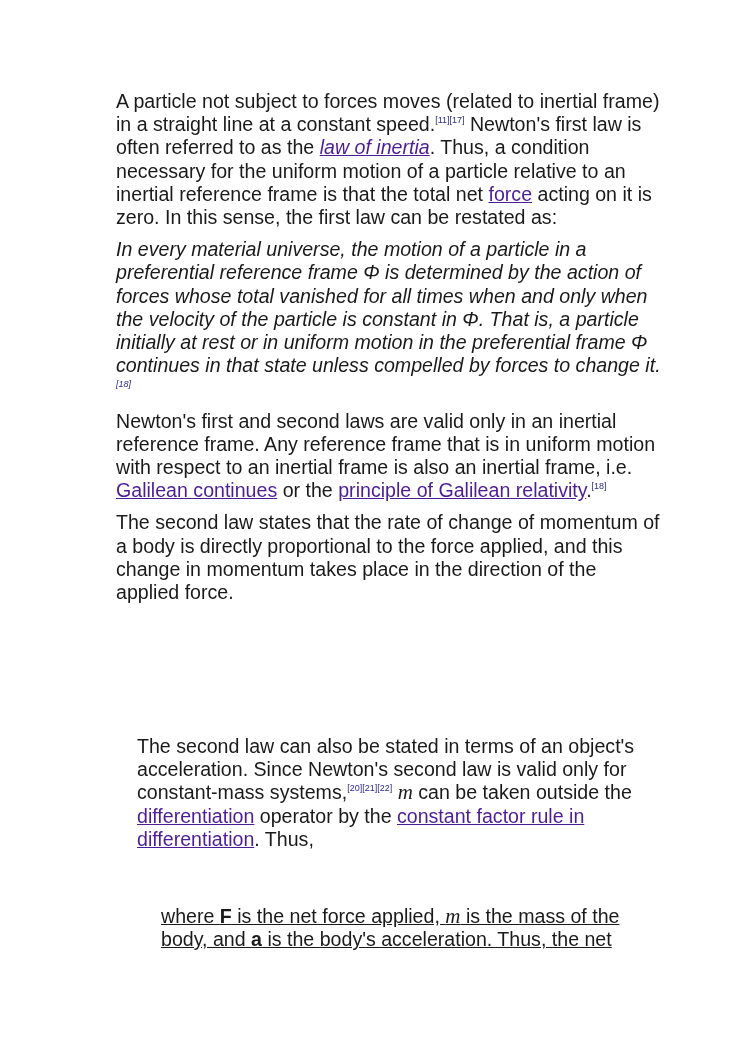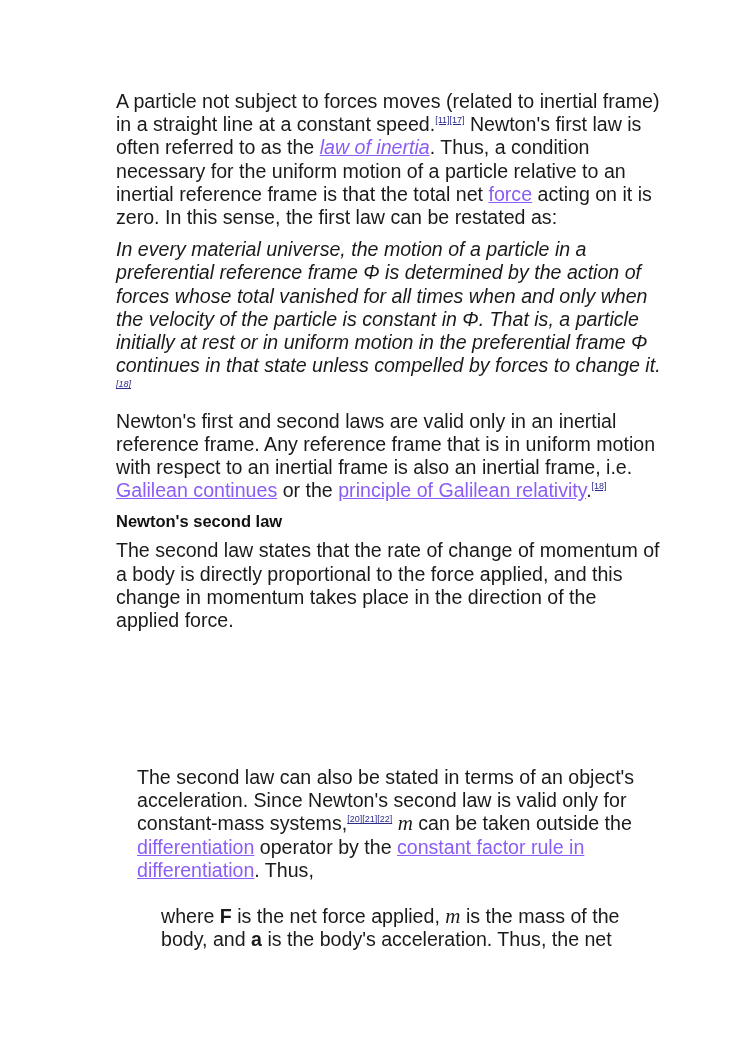--- a/index.html
+++ b/index.html
@@ -22,76 +22,75 @@
       width: 545px;
     }
     p {
       margin: 0;
       font-size: 19.6px;
       line-height: 23.2px;
     }
     .para { margin-bottom: 9px; }
     .italic { font-style: italic; }
     a.link {
-      color: #8b5cf6;
+      color: #4c1d95;
       text-decoration: underline;
     }
     sup.ref {
       font-size: 9px;
       line-height: 0;
       vertical-align: 8px;
     }
     sup.ref a {
       color: #2a2a8a;
-      text-decoration: underline;
     }
     h3.section {
       font-size: 16.5px;
       font-weight: bold;
       margin: 6px 0 8px 0;
       line-height: 20px;
       color: #111;
     }
     .math {
       font-family: "Liberation Serif", serif;
       font-style: italic;
       font-size: 21px;
     }
     .block1 { position: absolute; left: 0; top: 0; }
     .indent1 {
       position: absolute;
       left: 21px;
-      top: 676px;
+      top: 645px;
       width: 525px;
     }
     .indent2 {
       position: absolute;
       left: 45px;
       top: 815px;
       width: 500px;
+      text-decoration: underline;
     }
   </style>
 </head>
 <body>
 
 <div class="page">
   <div class="block1" style="width:545px;">
     <p class="para">
       <span>A particle not subject to forces moves (related to inertial frame) in a straight line at a constant speed.</span><sup class="ref"><a class="link-ref">[11]</a><a>[17]</a></sup><span> Newton's first law is often referred to as the </span><a class="link italic">law of inertia</a><span>. Thus, a condition necessary for the uniform motion of a particle relative to an inertial reference frame is that the total net </span><a class="link">force</a><span> acting on it is zero. In this sense, the first law can be restated as:</span>
     </p>
 
     <p class="para italic">
       <span>In every material universe, the motion of a particle in a preferential reference frame Φ is determined by the action of forces whose total vanished for all times when and only when the velocity of the particle is constant in Φ. That is, a particle initially at rest or in uniform motion in the preferential frame Φ continues in that state unless compelled by forces to change it.</span><sup class="ref"><a>[18]</a></sup>
     </p>
 
     <p class="para">
       <span>Newton's first and second laws are valid only in an inertial reference frame. Any reference frame that is in uniform motion with respect to an inertial frame is also an inertial frame, i.e. </span><a class="link">Galilean continues</a><span> or the </span><a class="link">principle of Galilean relativity</a><span>.</span><sup class="ref"><a>[18]</a></sup>
     </p>
 
-    <h3 class="section">Newton's second law</h3>
 
     <p class="para">The second law states that the rate of change of momentum of a body is directly proportional to the force applied, and this change in momentum takes place in the direction of the applied force.</p>
   </div>
 
   <div class="indent1">
     <p>
       <span>The second law can also be stated in terms of an object's acceleration. Since Newton's second law is valid only for constant-mass systems,</span><sup class="ref"><a>[20]</a><a>[21]</a><a>[22]</a></sup>&nbsp;<span class="math">m</span><span> can be taken outside the </span><a class="link">differentiation</a><span> operator by the </span><a class="link">constant factor rule in differentiation</a><span>. Thus,</span>
     </p>
   </div>
 

